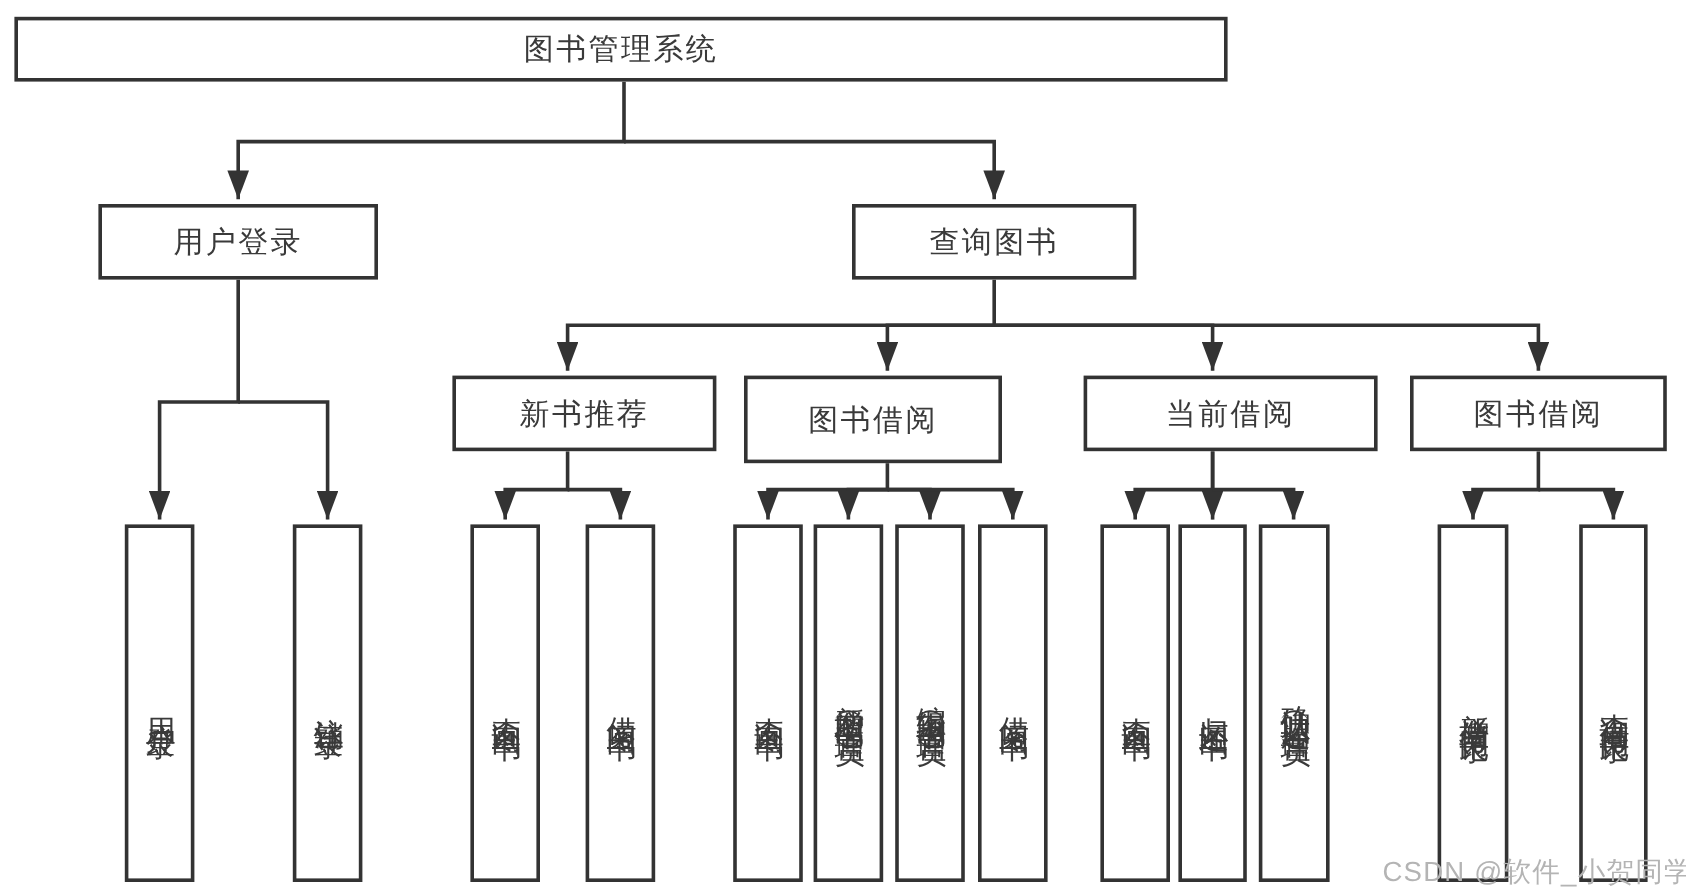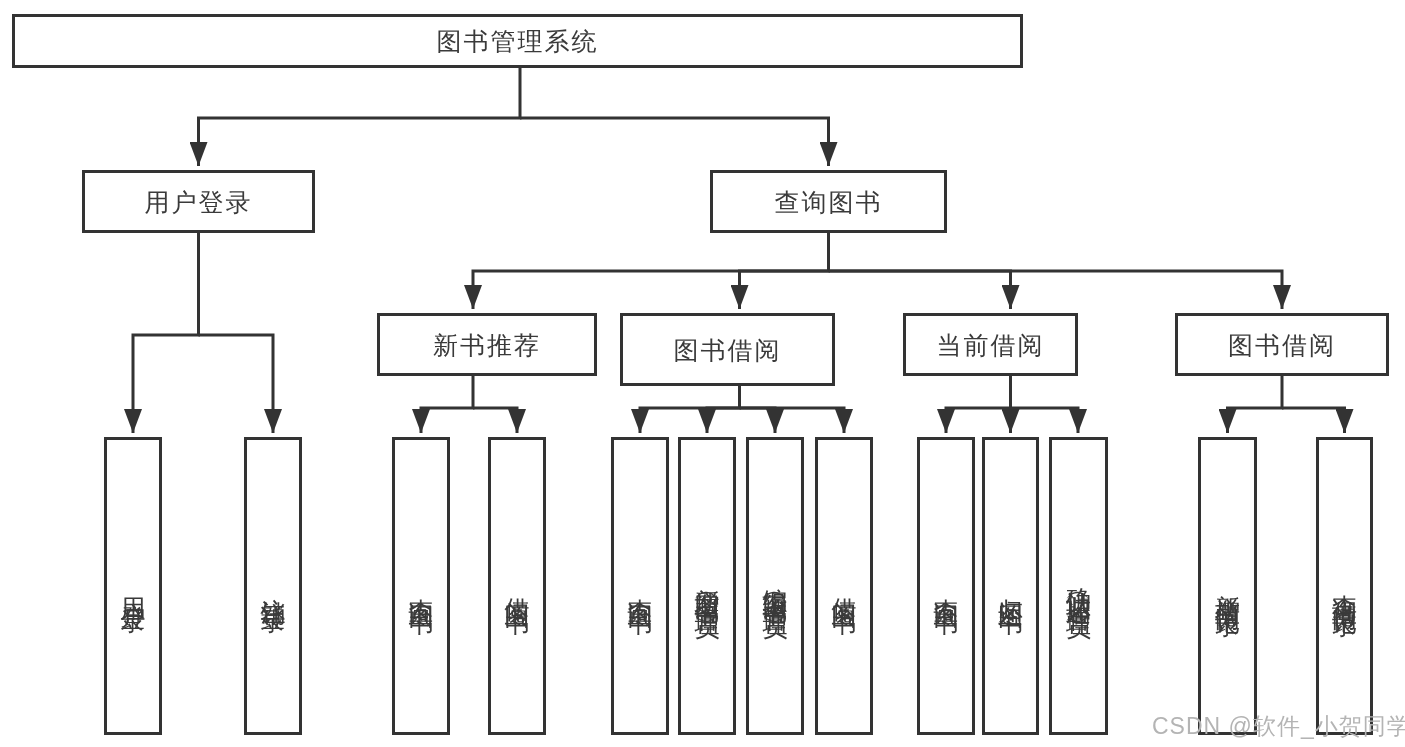--- a/index.html
+++ b/index.html
@@ -98,21 +98,21 @@
 <div class="node h" style="left:710px;top:170px;width:237px;height:63px">
   <span class="lbl">查询图书</span>
 </div>
 
 <div class="node h" style="left:377px;top:313px;width:220px;height:63px">
   <span class="lbl">新书推荐</span>
 </div>
 <div class="node h" style="left:620px;top:313px;width:215px;height:73px">
   <span class="lbl">图书借阅</span>
 </div>
-<div class="node h" style="left:903px;top:313px;width:175px;height:63px">
+<div class="node h" style="left:903px;top:313px;width:245px;height:63px">
   <span class="lbl">当前借阅</span>
 </div>
 <div class="node h" style="left:1175px;top:313px;width:214px;height:63px">
   <span class="lbl">图书借阅</span>
 </div>
 
 <div class="node v" style="left:104px;top:437px;width:58px;height:298px">
   <span class="lbl">用户登录</span>
 </div>
 <div class="node v" style="left:244px;top:437px;width:58px;height:298px">

